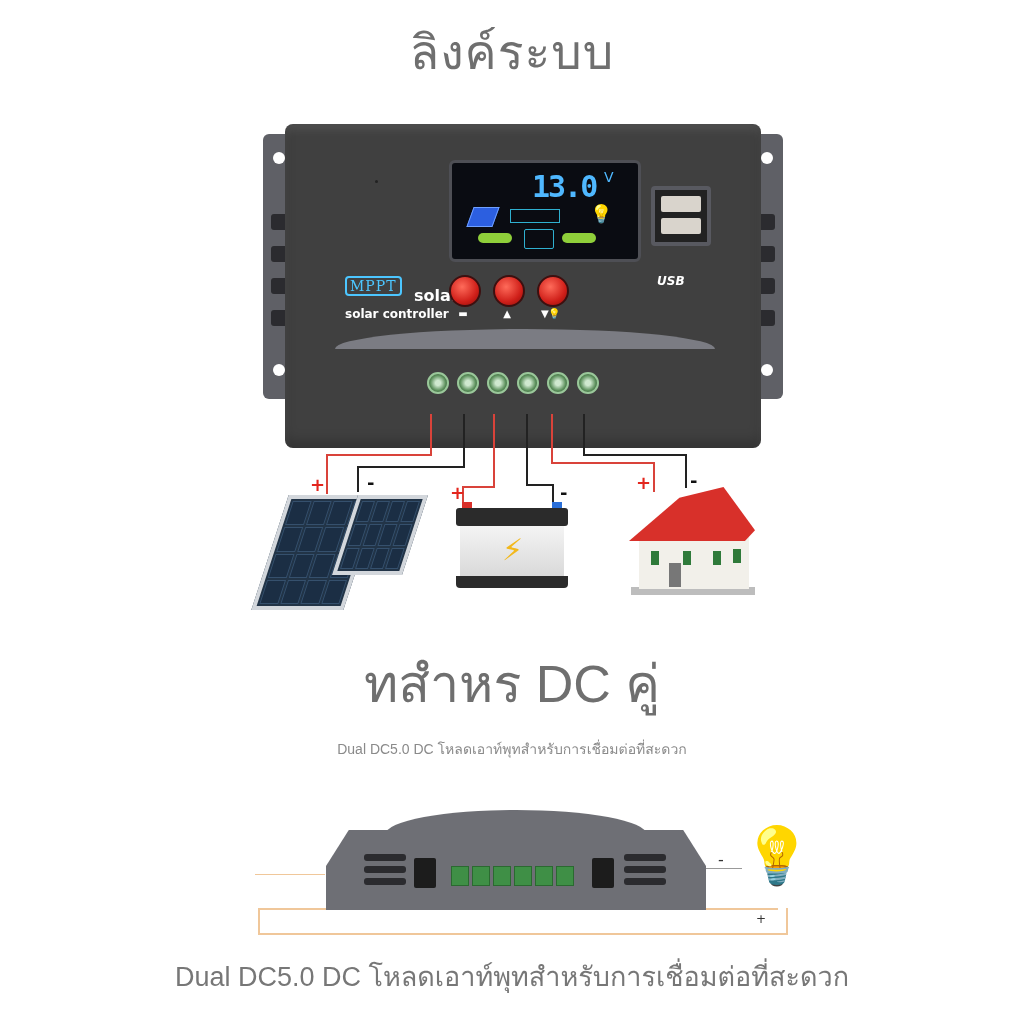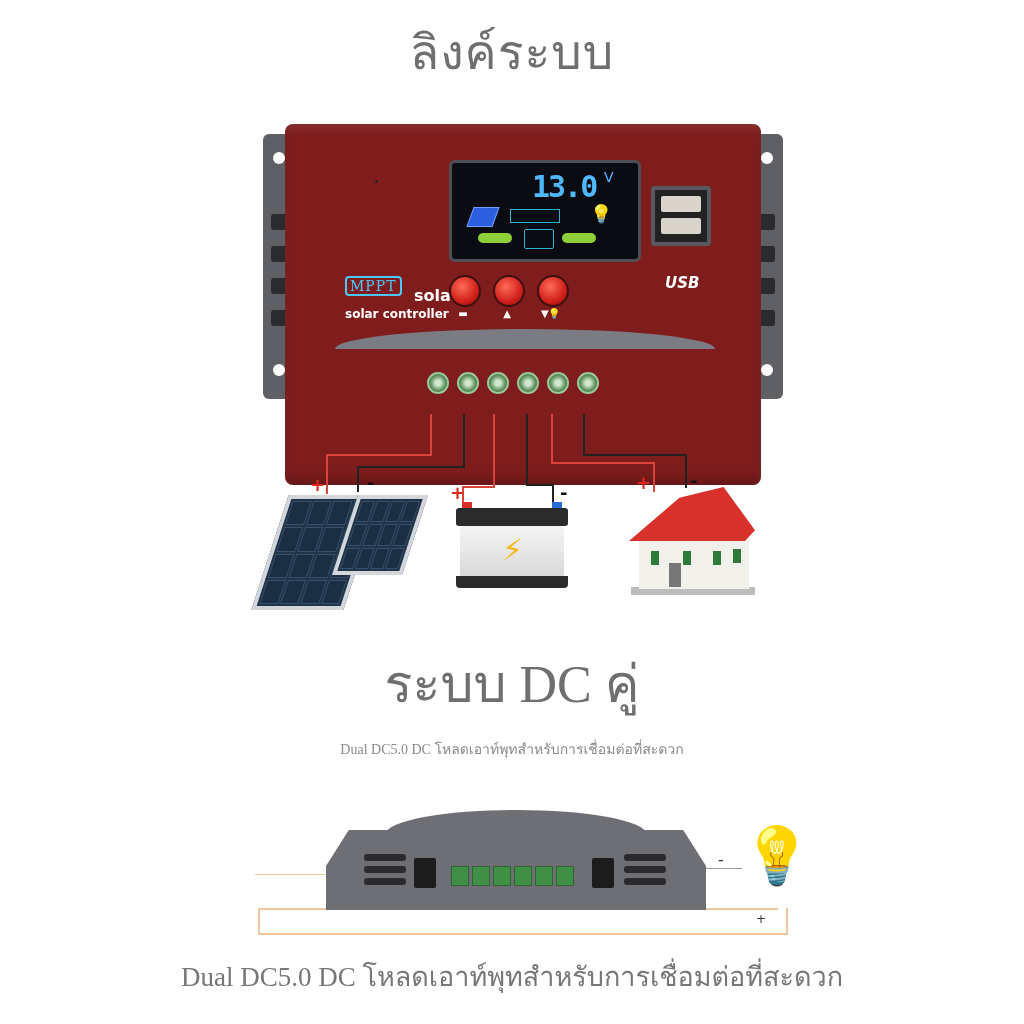--- a/index.html
+++ b/index.html
@@ -1,42 +1,42 @@
 <!DOCTYPE html>
 <html><head>
 <meta charset="utf-8">
 <style>
   html, body { margin:0; padding:0; }
   body { width:1024px; height:1024px; background:#ffffff; position:relative; overflow:hidden; font-family:"DejaVu Sans", sans-serif; }
   .abs { position:absolute; }
-  .title { left:0; width:1024px; text-align:center; color:#6f6f6f; font-weight:200; font-family:Liberation Serif, serif; }
+  .title { left:0; width:1024px; text-align:center; color:#6f6f6f; font-weight:200; font-family:Liberation Sans, sans-serif; }
   #t1 { top:14px; font-size:48px; letter-spacing:1px; }
   #t2 { top:642px; font-size:52px; }
   #t3 { top:738px; font-size:14px; color:#8a8a8a; }
   #t4 { top:955px; font-size:27px; color:#777; }
 
   
   .ctrl { left:263px; top:124px; width:520px; height:290px; }
-  .ctrl-body { left:22px; top:0; width:476px; height:361px; background:#7f1d1d; border-radius:8px; box-shadow: inset 0 -8px 12px rgba(0,0,0,0.18), inset 0 6px 8px rgba(255,255,255,0.08); }
+  .ctrl-body { left:22px; top:0; width:476px; height:324px; background:#404040; border-radius:8px; box-shadow: inset 0 -8px 12px rgba(0,0,0,0.18), inset 0 6px 8px rgba(255,255,255,0.08); }
   .ear { top:10px; width:36px; height:265px; background:#5f6066; border-radius:6px; }
   .ear.l { left:0; } .ear.r { right:0; }
   .hole { width:12px; height:12px; border-radius:50%; background:#fff; }
   .vent { width:24px; height:16px; background:#2b2b2f; border-radius:3px; }
   .arc { background:#7a7b81; border-radius:50% 50% 0 0 / 100% 100% 0 0; }
   .lcd { left:164px; top:36px; width:186px; height:96px; background:#0a0c12; border-radius:6px; border:3px solid #4e4f55; }
   .lcd-val { left:80px; top:6px; color:#4fb8ff; font-family:"DejaVu Sans Mono", monospace; font-size:30px; font-weight:bold; letter-spacing:-2px; }
   .lcd-unit { left:152px; top:6px; color:#4fb8ff; font-size:14px; }
   .usb { left:366px; top:62px; width:52px; height:52px; background:#222; border:4px solid #585960; border-radius:4px; }
   .usb-port { left:6px; width:40px; height:16px; background:#d9d4cc; border-radius:2px; }
   .btn { width:28px; height:28px; border-radius:50%; background:radial-gradient(circle at 40% 35%, #ff6b5a, #d0201a 60%, #8a0c08); border:2px solid #3c1010; }
   .btn-icon { color:#fff; font-size:10px; width:30px; text-align:center; }
   .mppt { left:60px; top:152px; color:#4cc6ff; border:2px solid #4cc6ff; border-radius:4px; font-family:"DejaVu Serif", serif; font-size:14px; padding:0 3px; letter-spacing:1px; }
   .brand1 { left:129px; top:162px; color:#fff; font-weight:bold; font-size:16px; }
   .brand2 { left:60px; top:183px; color:#fff; font-weight:bold; font-size:12px; }
-  .usb-logo { left:380px; top:150px; color:#fff; font-weight:bold; font-style:italic; font-size:15px; }
+  .usb-logo { left:372px; top:150px; color:#fff; font-weight:bold; font-style:italic; font-size:12px; }
   .term { width:18px; height:18px; border-radius:50%; background:radial-gradient(circle, #cfe8cf 20%, #5b8f5b 60%, #253a25); border:2px solid #9ac89a; }
   .wire { position:absolute; }
   .red { background:#d9433a; }
   .blk { background:#222; }
   .pm { font-weight:bold; font-size:18px; }
   .pm.r { color:#e3261e; } .pm.b { color:#111; }
 
   
   .panel { width:92px; height:110px; background:#223447; border:4px solid #d3d7dc; transform:skewX(-18deg); display:grid; grid-template-columns:repeat(4,1fr); gap:2px; padding:2px; box-sizing:border-box; }
   .cell { background:#1b2e44; border:1px solid #35506d; }
@@ -191,21 +191,21 @@
   <div class="abs" style="left:6px;top:100px;width:124px;height:8px;background:#bdbdbd"></div>
   <div class="abs" style="left:14px;top:50px;width:110px;height:52px;background:#f2f0ea"></div>
   <div class="abs" style="left:4px;top:0;width:126px;height:54px;background:#d8302a;clip-path:polygon(0 100%,40% 20%,75% 0,100% 80%,92% 100%)"></div>
   <div class="abs" style="left:26px;top:64px;width:8px;height:14px;background:#2f7a3a"></div>
   <div class="abs" style="left:58px;top:64px;width:8px;height:14px;background:#2f7a3a"></div>
   <div class="abs" style="left:88px;top:64px;width:8px;height:14px;background:#2f7a3a"></div>
   <div class="abs" style="left:108px;top:62px;width:8px;height:14px;background:#2f7a3a"></div>
   <div class="abs" style="left:44px;top:76px;width:12px;height:24px;background:#777"></div>
 </div>
 
-<div class="abs title" id="t2">ระบบ DC คู่</div>
+<div class="abs title" id="t2">ทสำหร DC คู่</div>
 <div class="abs title" id="t3">Dual DC5.0 DC โหลดเอาท์พุทสำหรับการเชื่อมต่อที่สะดวก</div>
 
 <div class="abs" style="left:255px;top:874px;width:70px;height:1px;background:#f0c79a"></div>
 <div class="abs orange" style="left:258px;top:933px;width:530px;height:2px"></div>
 <div class="abs orange" style="left:258px;top:908px;width:2px;height:26px"></div>
 <div class="abs orange" style="left:258px;top:908px;width:168px;height:2px"></div>
 <div class="abs orange" style="left:425px;top:878px;width:2px;height:32px"></div>
 <div class="abs orange" style="left:598px;top:878px;width:2px;height:32px"></div>
 <div class="abs orange" style="left:598px;top:908px;width:180px;height:2px"></div>
 <div class="abs orange" style="left:786px;top:908px;width:2px;height:26px"></div>

